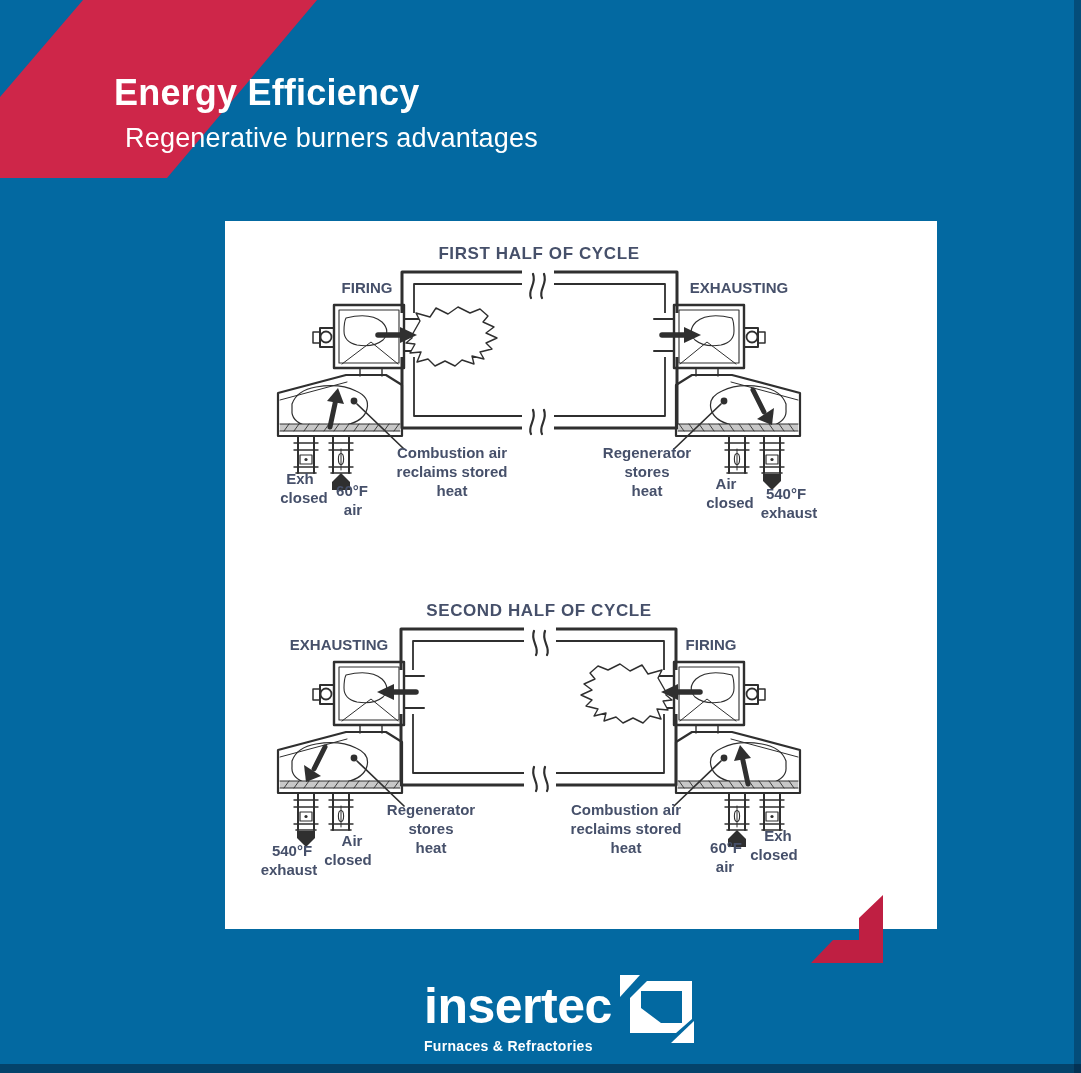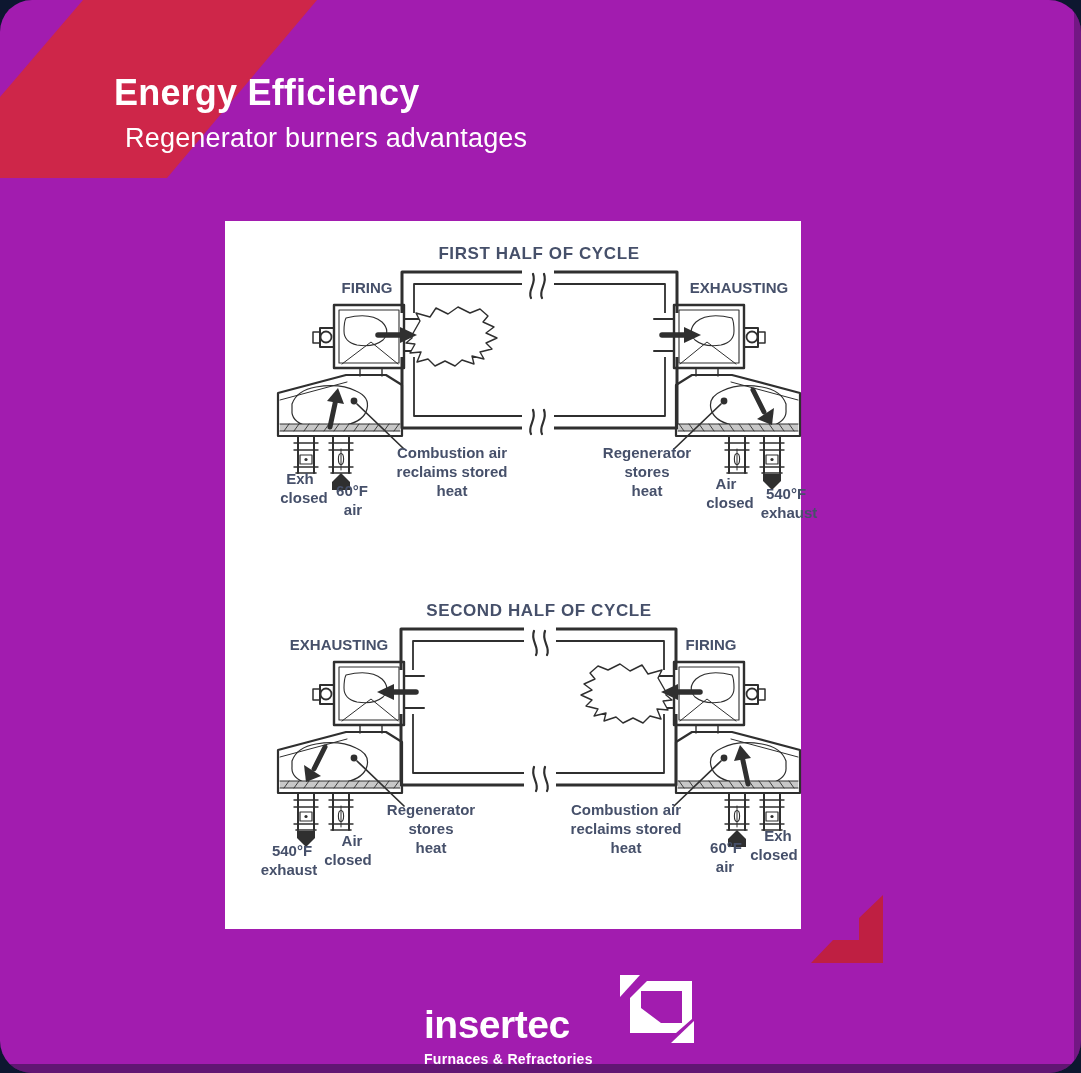--- a/index.html
+++ b/index.html
@@ -1,51 +1,50 @@
 <!DOCTYPE html>
 <html><head>
 <meta charset="utf-8">
 <style>
   html,body{margin:0;padding:0;background:#0d1730;}
   .slide{
     position:relative;width:1081px;height:1073px;overflow:hidden;
-    background:#a21caf;
+    background:#0369a1;
     font-family:"Liberation Sans",sans-serif;
-    border-radius:32px;
   }
   .corner-red{position:absolute;left:0;top:0;}
   .edge-bottom{position:absolute;left:0;bottom:0;width:100%;height:9px;background:rgba(8,14,34,.42);}
   .edge-right{position:absolute;right:0;top:0;width:7px;height:100%;background:rgba(8,14,34,.30);}
   header{position:absolute;left:114px;top:72px;color:#ffffff;z-index:3;}
   h1{margin:0;font-size:36px;font-weight:bold;letter-spacing:.2px;}
   .subtitle{margin:9px 0 0 11px;font-size:27px;font-weight:normal;letter-spacing:.2px;}
-  .panel{position:absolute;left:225px;top:221px;width:576px;height:708px;background:#ffffff;}
+  .panel{position:absolute;left:225px;top:221px;width:712px;height:708px;background:#ffffff;}
   .dsvg{position:absolute;left:9px;width:610px;height:300px;}
   #svgd1{top:22px;}
   #svgd2{top:379px;}
   .dtitle{font:bold 17px "Liberation Sans",sans-serif;letter-spacing:.6px;fill:#46506a;}
   .dlabel{font:bold 15px "Liberation Sans",sans-serif;fill:#46506a;}
   .panel-chevron{position:absolute;left:805px;top:890px;}
   .logo-text{position:absolute;left:424px;top:981px;color:#ffffff;z-index:3;}
-  .wordmark{font-size:39px;font-weight:bold;letter-spacing:-.5px;line-height:1;margin-top:24px;}
+  .wordmark{font-size:50px;font-weight:bold;letter-spacing:-.5px;line-height:1;}
   .tagline{font-size:14px;font-weight:bold;letter-spacing:.3px;margin-top:7px;}
   .logo-mark{position:absolute;left:617px;top:970px;}
 </style>
 </head>
 <body>
 
 <div class="slide">
 
   <svg class="corner-red" width="330" height="180">
     <polygon points="83,0 317,0 167,178 0,178 0,97" fill="#ce2649"></polygon>
   </svg>
 
   <header>
     <h1>Energy Efficiency</h1>
-    <div class="subtitle">Regenerator burners advantages</div>
+    <div class="subtitle">Regenerative burners advantages</div>
   </header>
 
   <div class="panel">
 
     <svg id="svgd1" class="dsvg" viewBox="0 0 610 300">
       <defs>
         <g id="unit">
 
           <rect x="100" y="62" width="70" height="63" stroke-width="2.4"></rect>
           <rect x="105" y="67" width="60" height="53" stroke-width="1.1"></rect>

